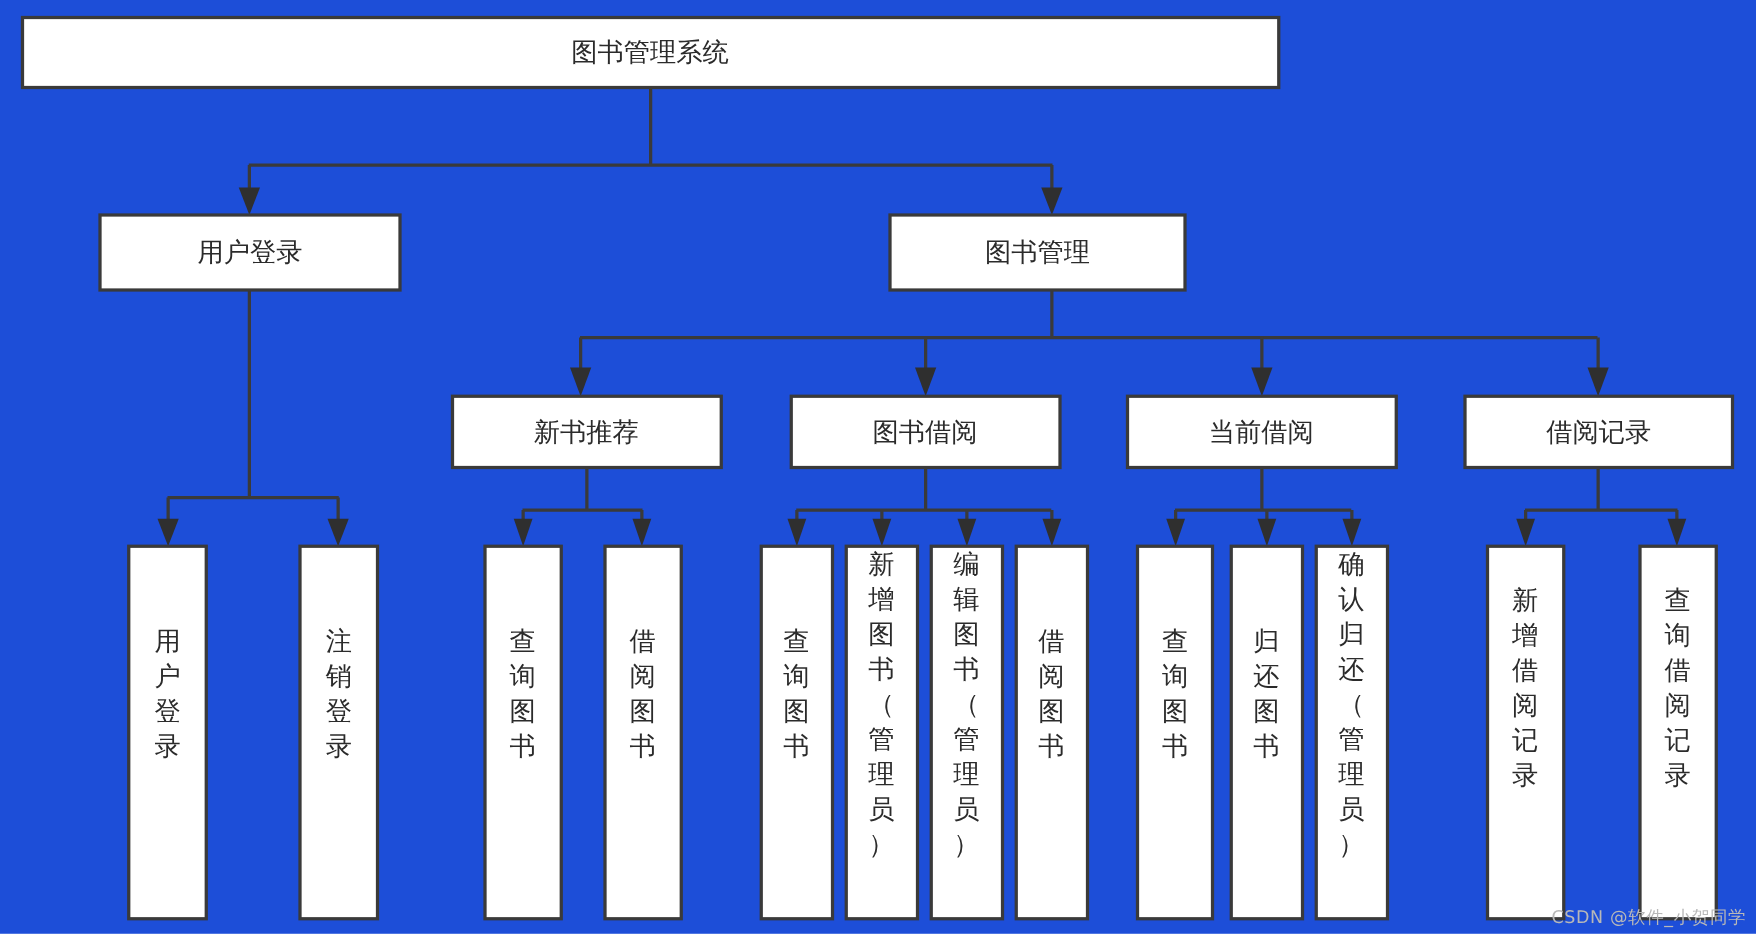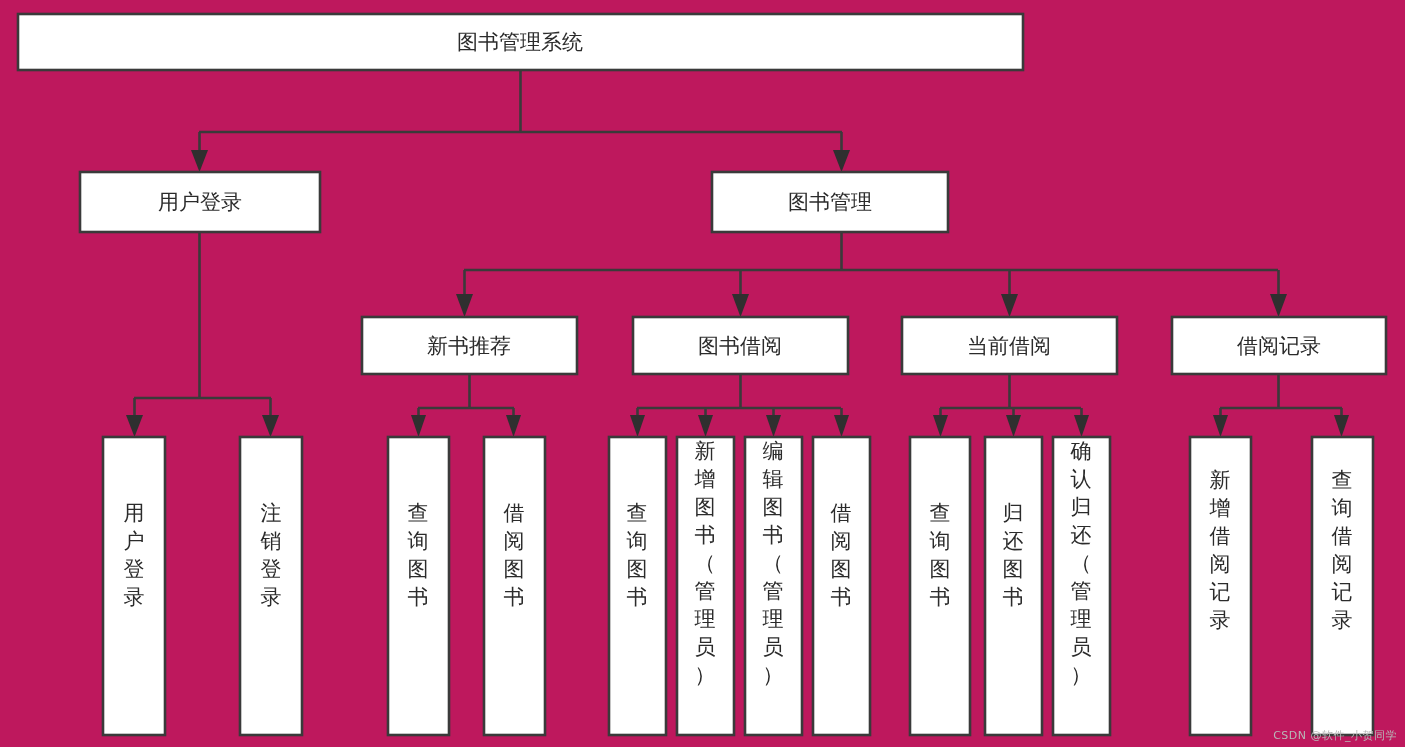--- a/index.html
+++ b/index.html
@@ -10,21 +10,21 @@
   body {
     width: 1405px;
     height: 747px;
     font-family: "DejaVu Sans", "Liberation Sans", sans-serif;
     overflow: hidden;
   }
   #diagram-root {
     position: relative;
     width: 1405px;
     height: 747px;
-    background: #be185d;
+    background: #1d4ed8;
   }
   svg.diagram-canvas {
     position: absolute;
     left: 0;
     top: 0;
     width: 1405px;
     height: 747px;
   }
   .node-box {
     fill: #ffffff;
@@ -52,21 +52,21 @@
     font-family: "DejaVu Sans", "Liberation Sans", sans-serif;
     font-size: 21px;
     fill: #2b2b2b;
     text-anchor: middle;
   }
   .watermark-text {
     position: absolute;
     right: 8px;
     bottom: 4px;
     font-family: "DejaVu Sans", "Liberation Sans", sans-serif;
-    font-size: 11px;
+    font-size: 14px;
     color: #b8b8b8;
     white-space: nowrap;
     letter-spacing: 0.5px;
     user-select: none;
   }
 </style>
 </head>
 <body>
 
 <div id="diagram-root">

